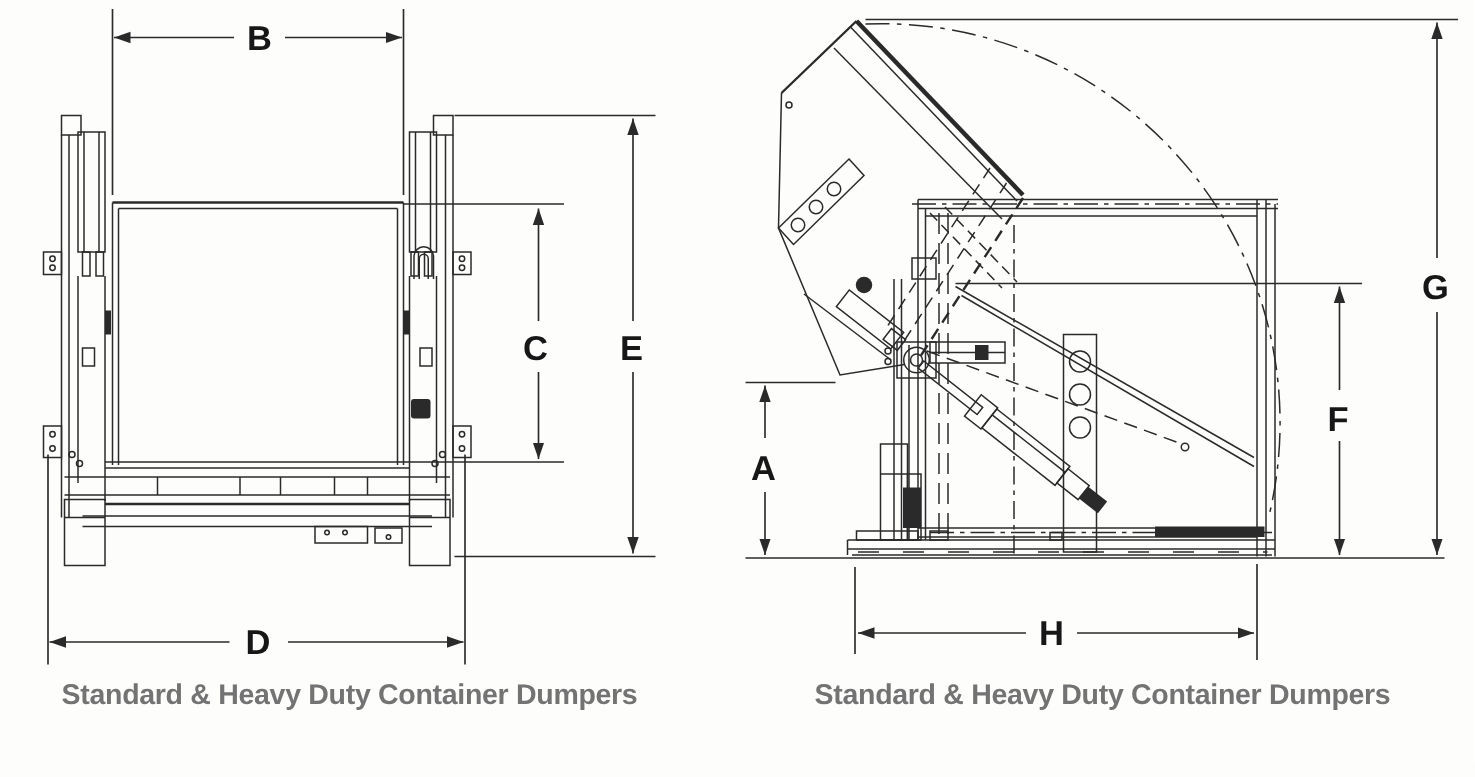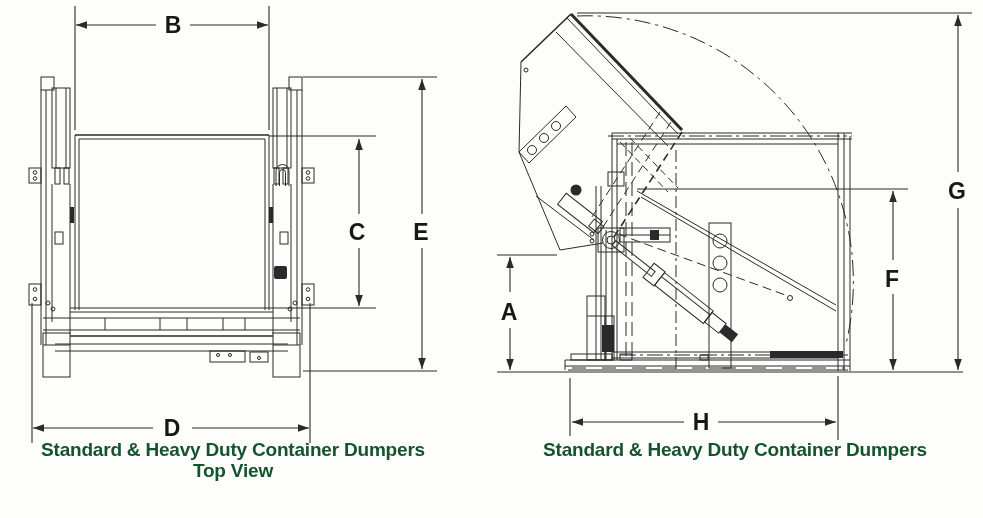--- a/index.html
+++ b/index.html
@@ -5,21 +5,21 @@
   html,body{margin:0;padding:0;background:#fff;}
   #canvas{position:relative;width:983px;height:518px;background:#fdfdfc;overflow:hidden;
           font-family:"Liberation Sans",sans-serif;}
   svg{position:absolute;left:0;top:0;}
   .ln{stroke:#2a2a2a;fill:none;stroke-width:1;}
   .ln15{stroke:#2a2a2a;fill:none;stroke-width:1.6;}
   .thk{stroke:#2a2a2a;fill:none;stroke-width:3;}
   .fillk{fill:#2a2a2a;stroke:none;}
   .dim{stroke:#2a2a2a;fill:none;stroke-width:1.1;}
   text.dimlbl{font:bold 23px "Liberation Sans",sans-serif;fill:#171717;text-anchor:middle;}
-  .caption{position:absolute;top:439px;text-align:center;color:#14532d;
+  .caption{position:absolute;top:453px;text-align:center;color:#737373;
            font:bold 19px/21px "Liberation Sans",sans-serif;letter-spacing:-0.2px;}
 </style>
 </head>
 <body>
 
 <div id="canvas">
 
 <svg width="983" height="518" viewBox="0 0 983 518">
   <defs>
     <marker id="ah" markerWidth="13" markerHeight="11" refX="11" refY="5" orient="auto" markerUnits="userSpaceOnUse">
@@ -264,19 +264,18 @@
       <line class="dim" x1="838" y1="376" x2="838" y2="440"></line>
       <line class="dim" x1="684" y1="422" x2="572" y2="422" marker-end="url(#ah)"></line>
       <line class="dim" x1="718" y1="422" x2="836" y2="422" marker-end="url(#ah)"></line>
       <text class="dimlbl" x="701" y="430">H</text>
     </g>
   </g>
 </svg>
 
 <div class="caption" style="left:18px;width:430px">
   <div>Standard &amp; Heavy Duty Container Dumpers</div>
-  <div>Top View</div>
 </div>
 <div class="caption" style="left:520px;width:430px">
   <div>Standard &amp; Heavy Duty Container Dumpers</div>
 </div>
 
 </div>
 
 </body></html>

